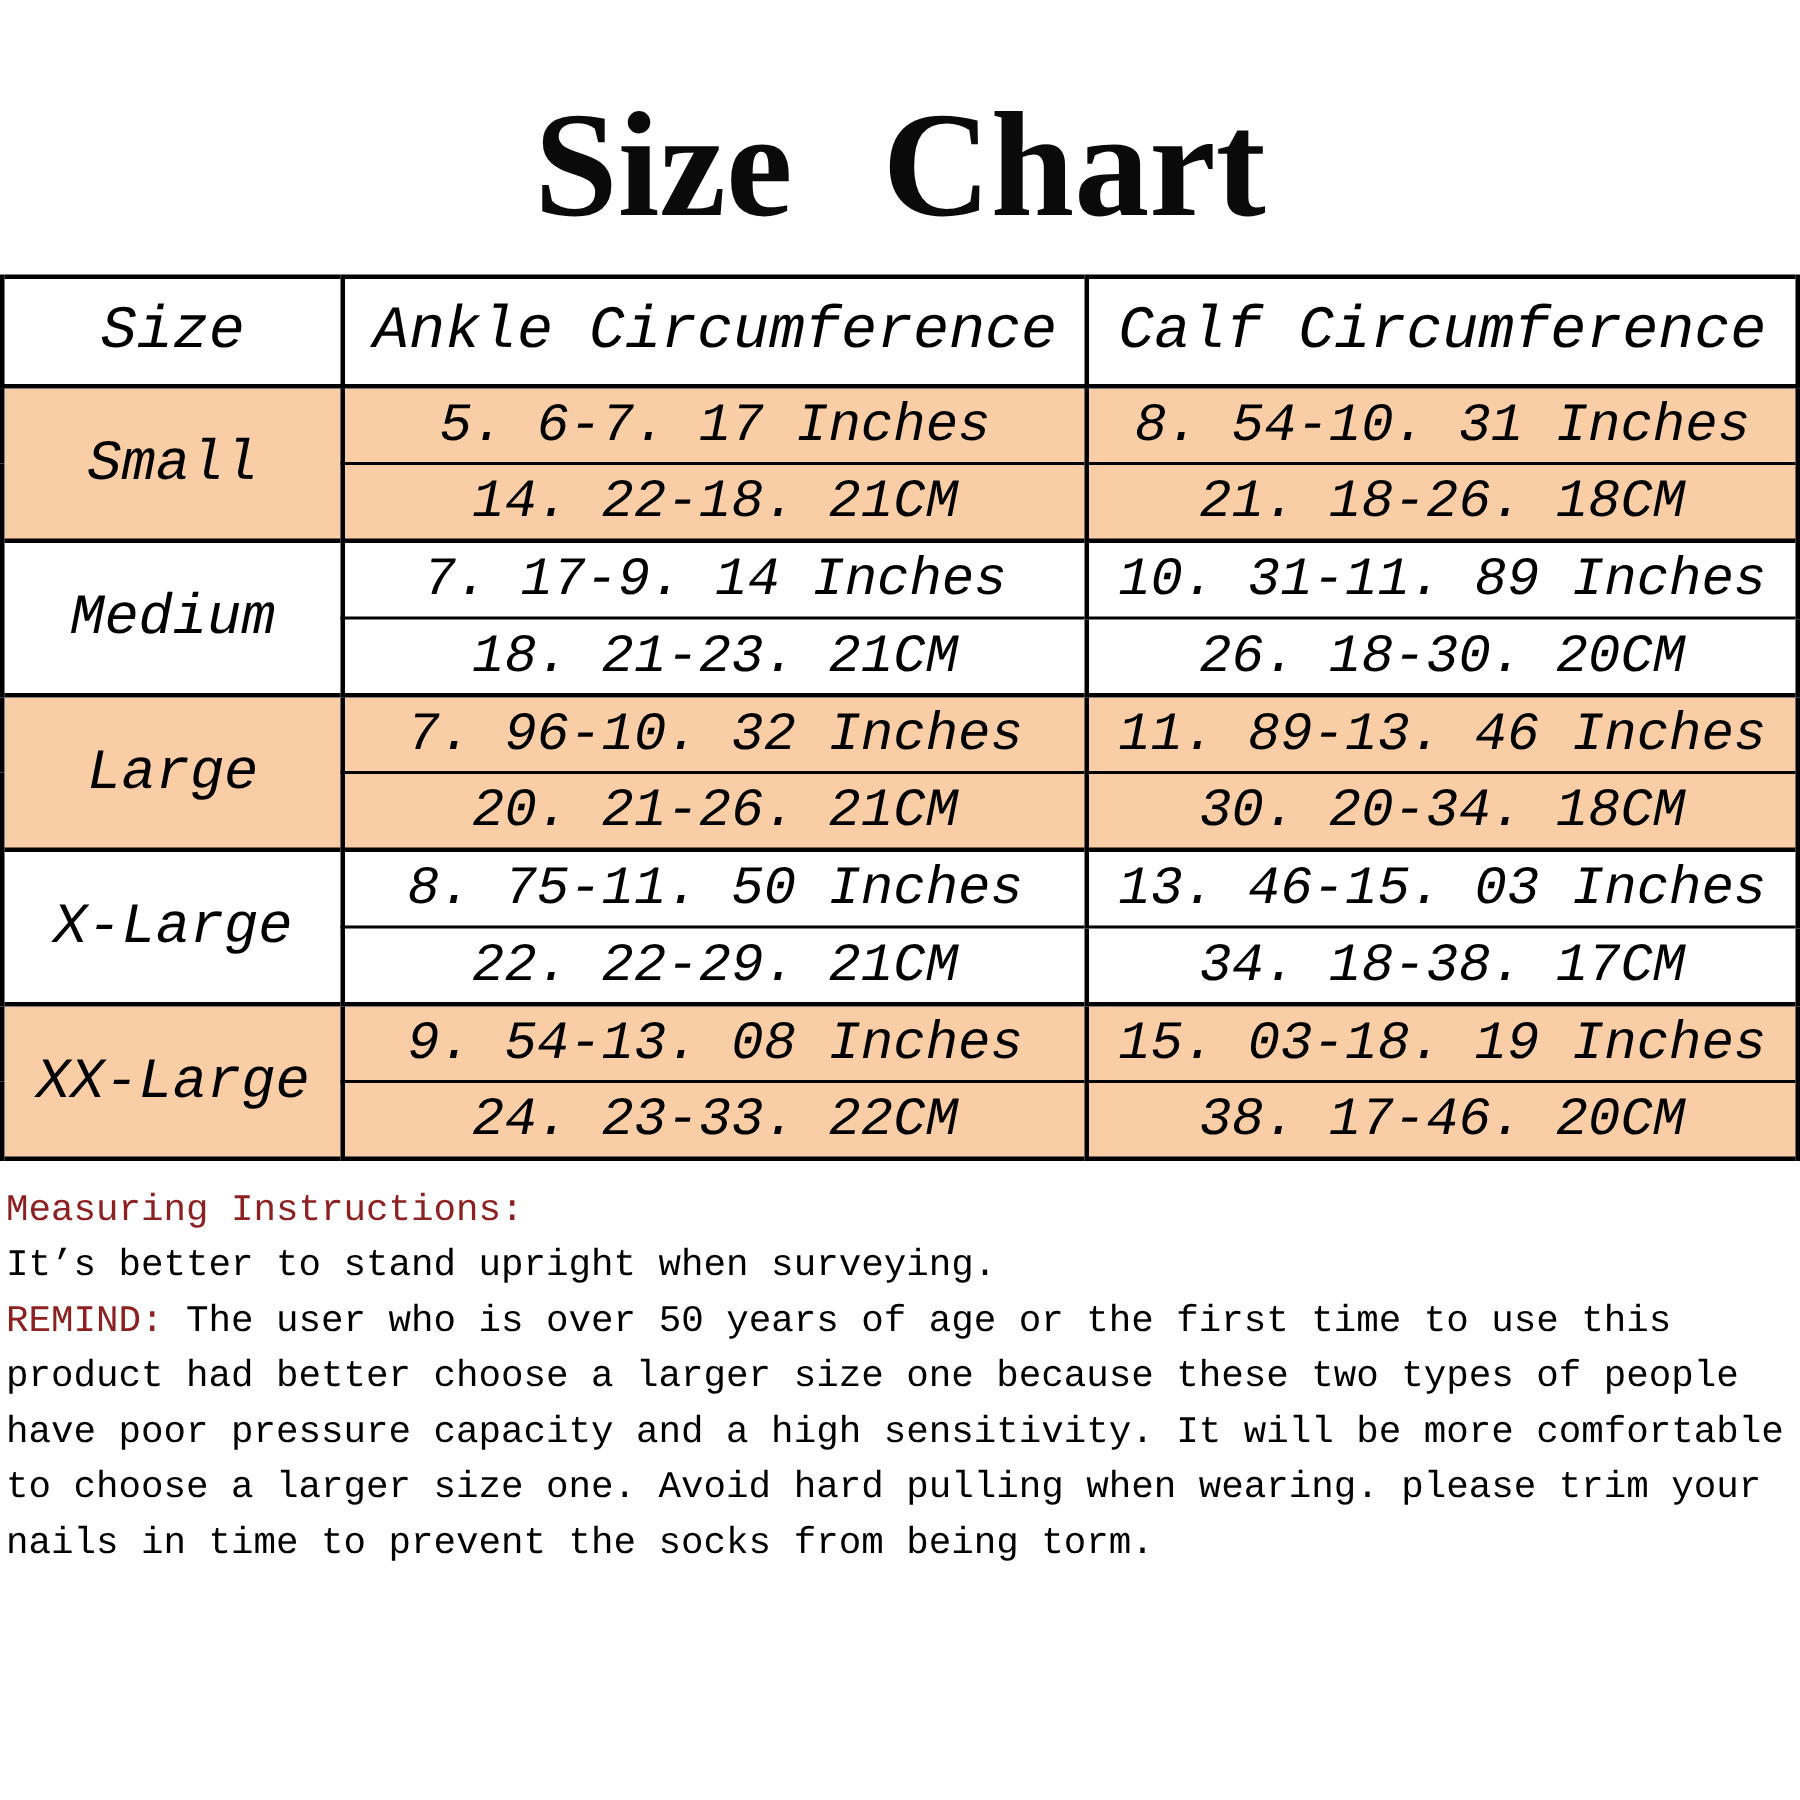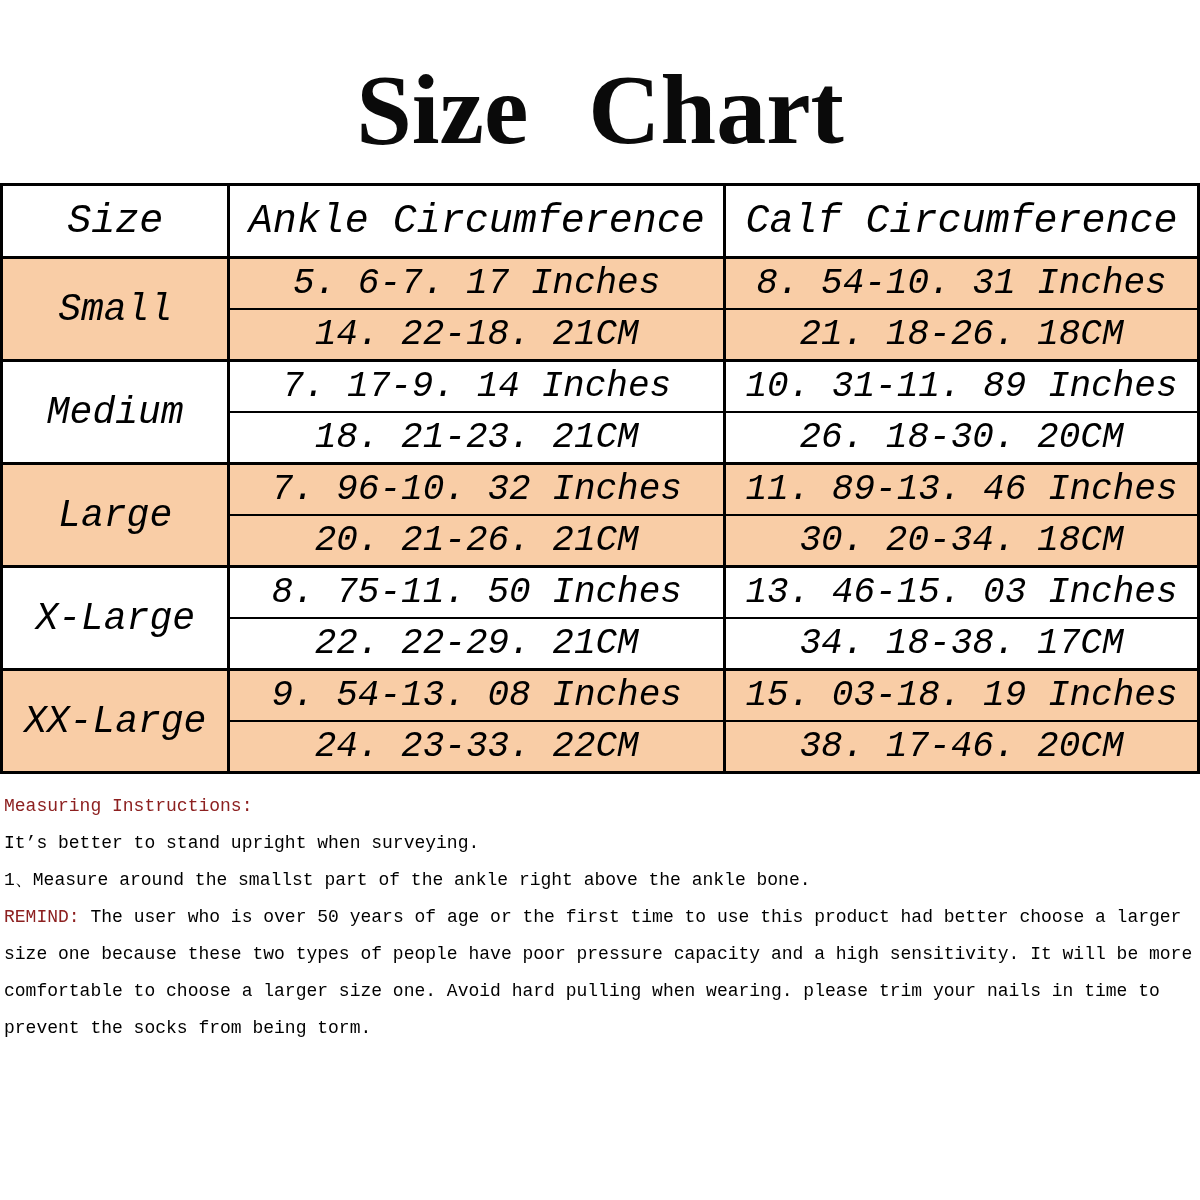--- a/index.html
+++ b/index.html
@@ -51,21 +51,21 @@
     background: #ffffff;
   }
   td.size-cell { font-size: 38px; }
   td.val       { height: 49px; font-size: 36px; }
   tr.group-start td { border-top: 3px solid #000; }
   tr.cm-row td.val  { border-top: 2px solid #000; }
   tr.shaded td { background: #f9cda6; }
   .instructions {
     margin: 14px 0 0 0;
     padding: 0 4px;
-    font-size: 18px;
+    font-size: 25px;
     line-height: 37px;
   }
   .instructions p { margin: 0; }
   .red { color: #8d2020; }
 </style>
 </head>
 <body>
 
 <h1 class="title">Size Chart</h1>
 
@@ -131,15 +131,14 @@
   <tr class="cm-row shaded">
     <td class="val">24. 23-33. 22CM</td>
     <td class="val">38. 17-46. 20CM</td>
   </tr>
 </tbody>
   </table>
 
 <div class="instructions">
   <p class="red">Measuring Instructions:</p>
   <p>It’s better to stand upright when surveying.</p>
-  <p>1、Measure around the smallst part of the ankle right above the ankle bone.</p>
   <p><span class="red">REMIND:</span><span> The user who is over 50 years of age or the first time to use this product had better choose a larger size one because these two types of people have poor pressure capacity and a high sensitivity. It will be more comfortable to choose a larger size one. Avoid hard pulling when wearing. please trim your nails in time to prevent the socks from being torm.</span></p>
 </div>
 
 </body></html>

